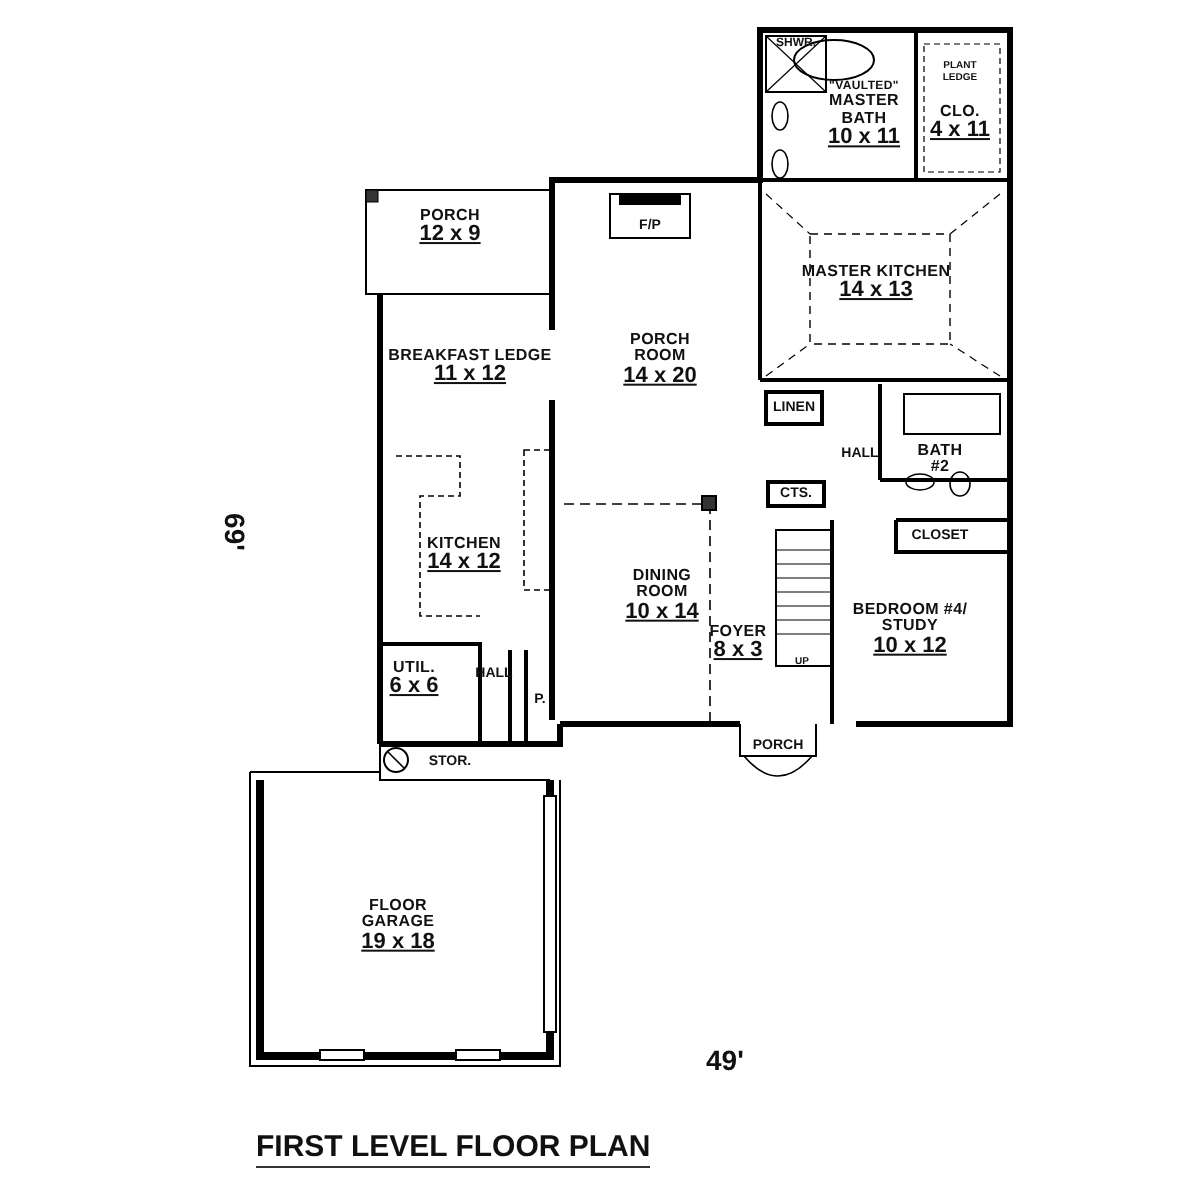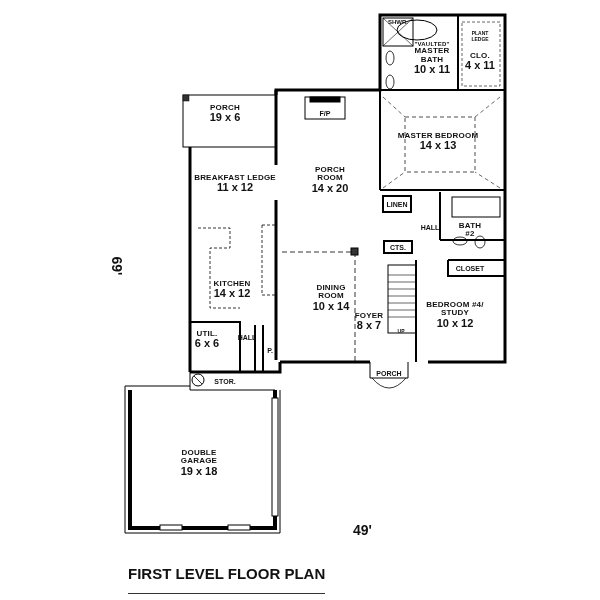--- a/index.html
+++ b/index.html
@@ -1,23 +1,23 @@
 <!DOCTYPE html>
 <html><head>
 <meta charset="utf-8">
 <style>
   html, body { margin:0; padding:0; background:#fff; }
   body { width:600px; height:600px; position:relative; overflow:hidden; font-family:"Liberation Sans", sans-serif; }
   svg { position:absolute; left:0; top:0; }
   .lbl { position:absolute; text-align:center; color:#111; font-weight:bold; line-height:1.05; transform:translate(-50%,-50%); white-space:nowrap; }
   .lbl .n { font-size:8px; display:block; letter-spacing:0.2px; }
-  .lbl .d { font-size:11px; display:block; }
+  .lbl .d { font-size:11px; display:block;text-decoration:underline; }
   .sm { position:absolute; font-size:7px; font-weight:bold; color:#111; transform:translate(-50%,-50%); white-space:nowrap; }
   .dim { position:absolute; font-size:14px; font-weight:bold; color:#111; }
-  .title { position:absolute; left:128px; top:565px; font-size:15px; font-weight:bold; color:#111; border-bottom:1px solid #333; padding-bottom:11px; }
+  .title { position:absolute; left:128px; top:565px; font-size:15px; font-weight:bold; color:#111; border-bottom:1px solid #333; padding-bottom:1px; }
 </style>
 </head>
 <body>
 
 <svg width="600" height="600" viewBox="0 0 600 600">
   <g fill="none" stroke="#000">
 
     <rect x="183" y="95" width="93" height="52" stroke-width="1"></rect>
     <rect x="183" y="95" width="6" height="6" fill="#333" stroke-width="0.5"></rect>
 
@@ -79,46 +79,46 @@
     <path d="M125,386 L125,533 L280,533 L280,390" stroke-width="1"></path>
     <path d="M190,386 L125,386" stroke-width="1"></path>
     <rect x="272" y="398" width="6" height="118" fill="#fff" stroke-width="1"></rect>
     <rect x="160" y="525" width="22" height="5" fill="#fff" stroke-width="1"></rect>
     <rect x="228" y="525" width="22" height="5" fill="#fff" stroke-width="1"></rect>
   </g>
 </svg>
 
 <div class="lbl" style="left:225px;top:114px">
   <span class="n">PORCH</span>
-  <span class="d">19 x 6</span>
+  <span class="d">12 x 9</span>
 </div>
 <div class="lbl" style="left:235px;top:184px">
   <span class="n">BREAKFAST LEDGE</span>
   <span class="d">11 x 12</span>
 </div>
 <div class="lbl" style="left:330px;top:180px">
   <span class="n">PORCH</span>
   <span class="n">ROOM</span>
   <span class="d">14 x 20</span>
 </div>
-<div class="lbl" style="left:232px;top:290px">
+<div class="lbl" style="left:232px;top:278px">
   <span class="n">KITCHEN</span>
   <span class="d">14 x 12</span>
 </div>
 <div class="lbl" style="left:331px;top:298px">
   <span class="n">DINING</span>
   <span class="n">ROOM</span>
   <span class="d">10 x 14</span>
 </div>
 <div class="lbl" style="left:369px;top:322px">
   <span class="n">FOYER</span>
-  <span class="d">8 x 7</span>
+  <span class="d">8 x 3</span>
 </div>
 <div class="lbl" style="left:438px;top:142px">
-  <span class="n">MASTER BEDROOM</span>
+  <span class="n">MASTER KITCHEN</span>
   <span class="d">14 x 13</span>
 </div>
 <div class="lbl" style="left:432px;top:58px">
   <span class="n" style="font-size:6px">"VAULTED"</span>
   <span class="n">MASTER</span>
   <span class="n">BATH</span>
   <span class="d">10 x 11</span>
 </div>
 <div class="lbl" style="left:480px;top:62px">
   <span class="n">CLO.</span>
@@ -131,21 +131,21 @@
 <div class="lbl" style="left:455px;top:315px">
   <span class="n">BEDROOM #4/</span>
   <span class="n">STUDY</span>
   <span class="d">10 x 12</span>
 </div>
 <div class="lbl" style="left:207px;top:340px">
   <span class="n">UTIL.</span>
   <span class="d">6 x 6</span>
 </div>
 <div class="lbl" style="left:199px;top:463px">
-  <span class="n">DOUBLE</span>
+  <span class="n">FLOOR</span>
   <span class="n">GARAGE</span>
   <span class="d">19 x 18</span>
 </div>
 
 <span class="sm" style="left:325px;top:113px">F/P</span>
 <span class="sm" style="left:398px;top:22px;font-size:6px">SHWR.</span>
 <span class="sm" style="left:480px;top:33px;font-size:5px">PLANT</span>
 <span class="sm" style="left:480px;top:39px;font-size:5px">LEDGE</span>
 <span class="sm" style="left:397px;top:204px">LINEN</span>
 <span class="sm" style="left:430px;top:227px">HALL</span>

